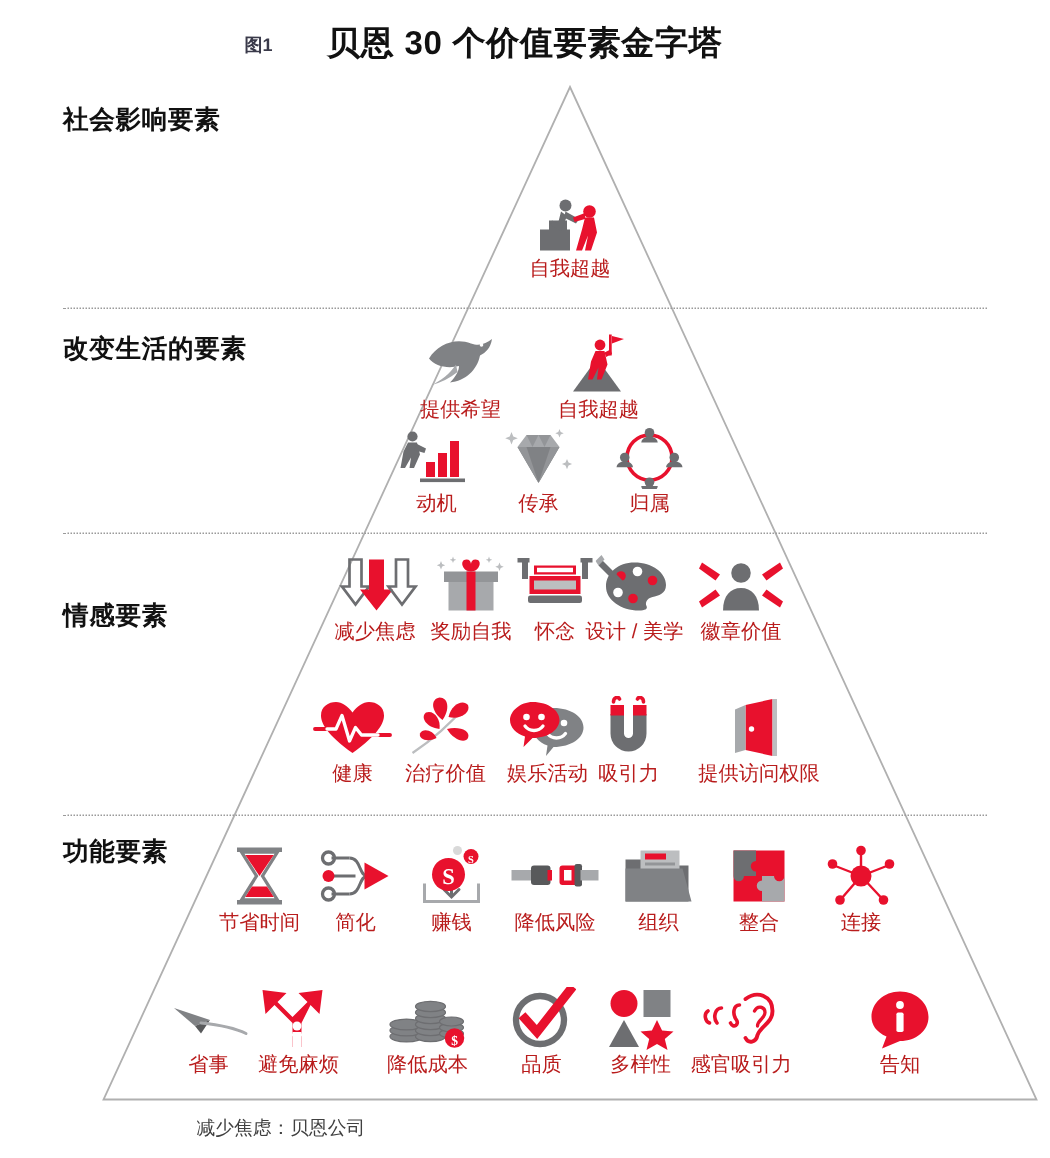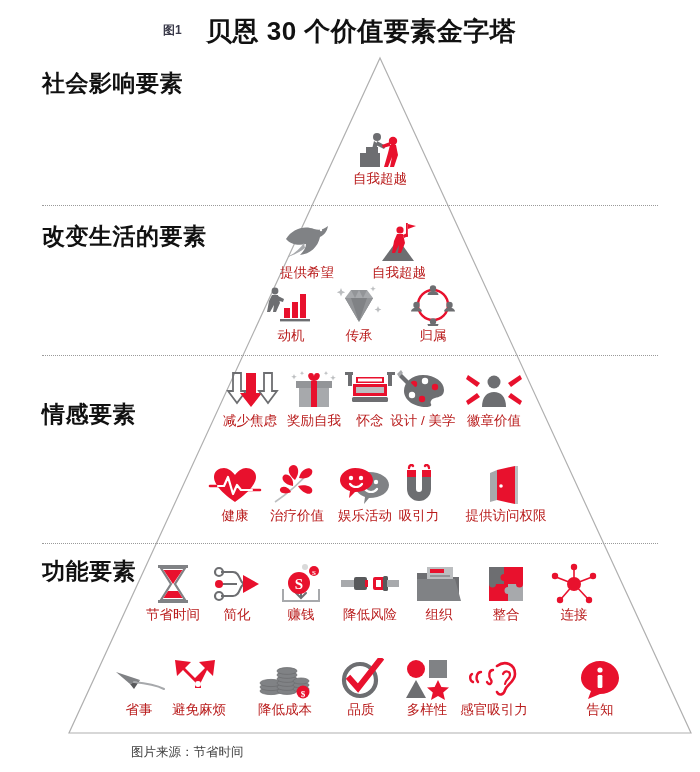--- a/index.html
+++ b/index.html
@@ -26,22 +26,22 @@
   #fig-number {
     position: absolute;
     left: 163px; top: 14px;
     font-size: 12px;
     font-weight: 700;
     color: #3a3a4a;
     letter-spacing: 0px;
   }
   #chart-title {
     position: absolute;
-    left: 206px; top: 6px;
-    font-size: 26px;
+    left: 218px; top: 6px;
+    font-size: 22px;
     font-weight: 700;
     color: #111111;
     letter-spacing: 0.5px;
     white-space: nowrap;
   }
 
   
   #pyramid-svg {
     position: absolute;
     left: 0; top: 0;
@@ -56,21 +56,21 @@
     left: 42px;
     width: 616px;
     height: 0px;
     border-top: 1px dotted #9a9a9a;
   }
 
   
   .tier-label {
     position: absolute;
     left: 42px;
-    font-size: 23px;
+    font-size: 17px;
     font-weight: 700;
     color: #111111;
     white-space: nowrap;
     letter-spacing: 0.5px;
   }
 
   
   .element {
     position: absolute;
     width: 78px;
@@ -545,13 +545,13 @@
   <div class="icon-box">
     <svg class="ic" width="44" height="42" viewBox="0 0 44 42">
       <path d="M22 3 C33 3 41 11 41 20 C41 29 33 36 22 36 L10 41 L13 33 C6 30 3 25 3 20 C3 11 11 3 22 3 Z" fill="#E8112D"></path>
       <circle cx="22" cy="12" r="2.6" fill="#fff"></circle>
       <rect x="19.6" y="17" width="4.8" height="13" rx="1.2" fill="#fff"></rect>
     </svg>
   </div>
   <div class="el-label">告知</div>
 </div>
 
-<div id="source-note">图片来源：节省时间</div>
+<div id="source-note">减少焦虑：贝恩公司</div>
 
 </body></html>

